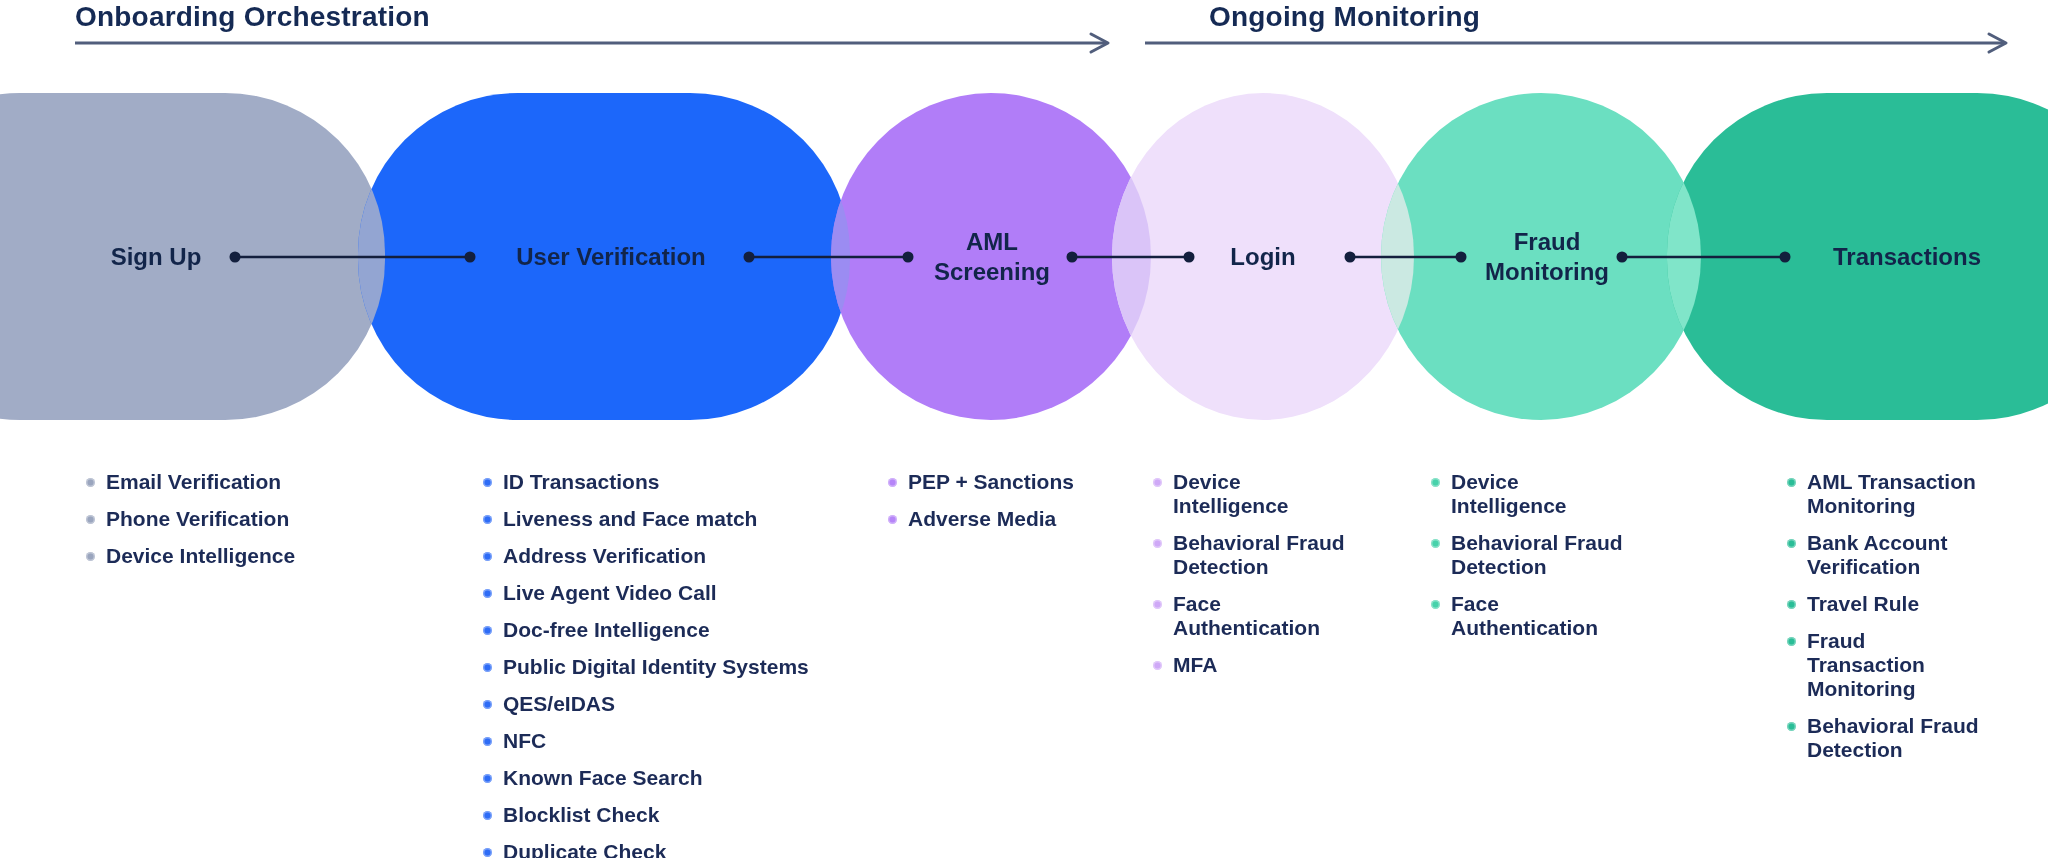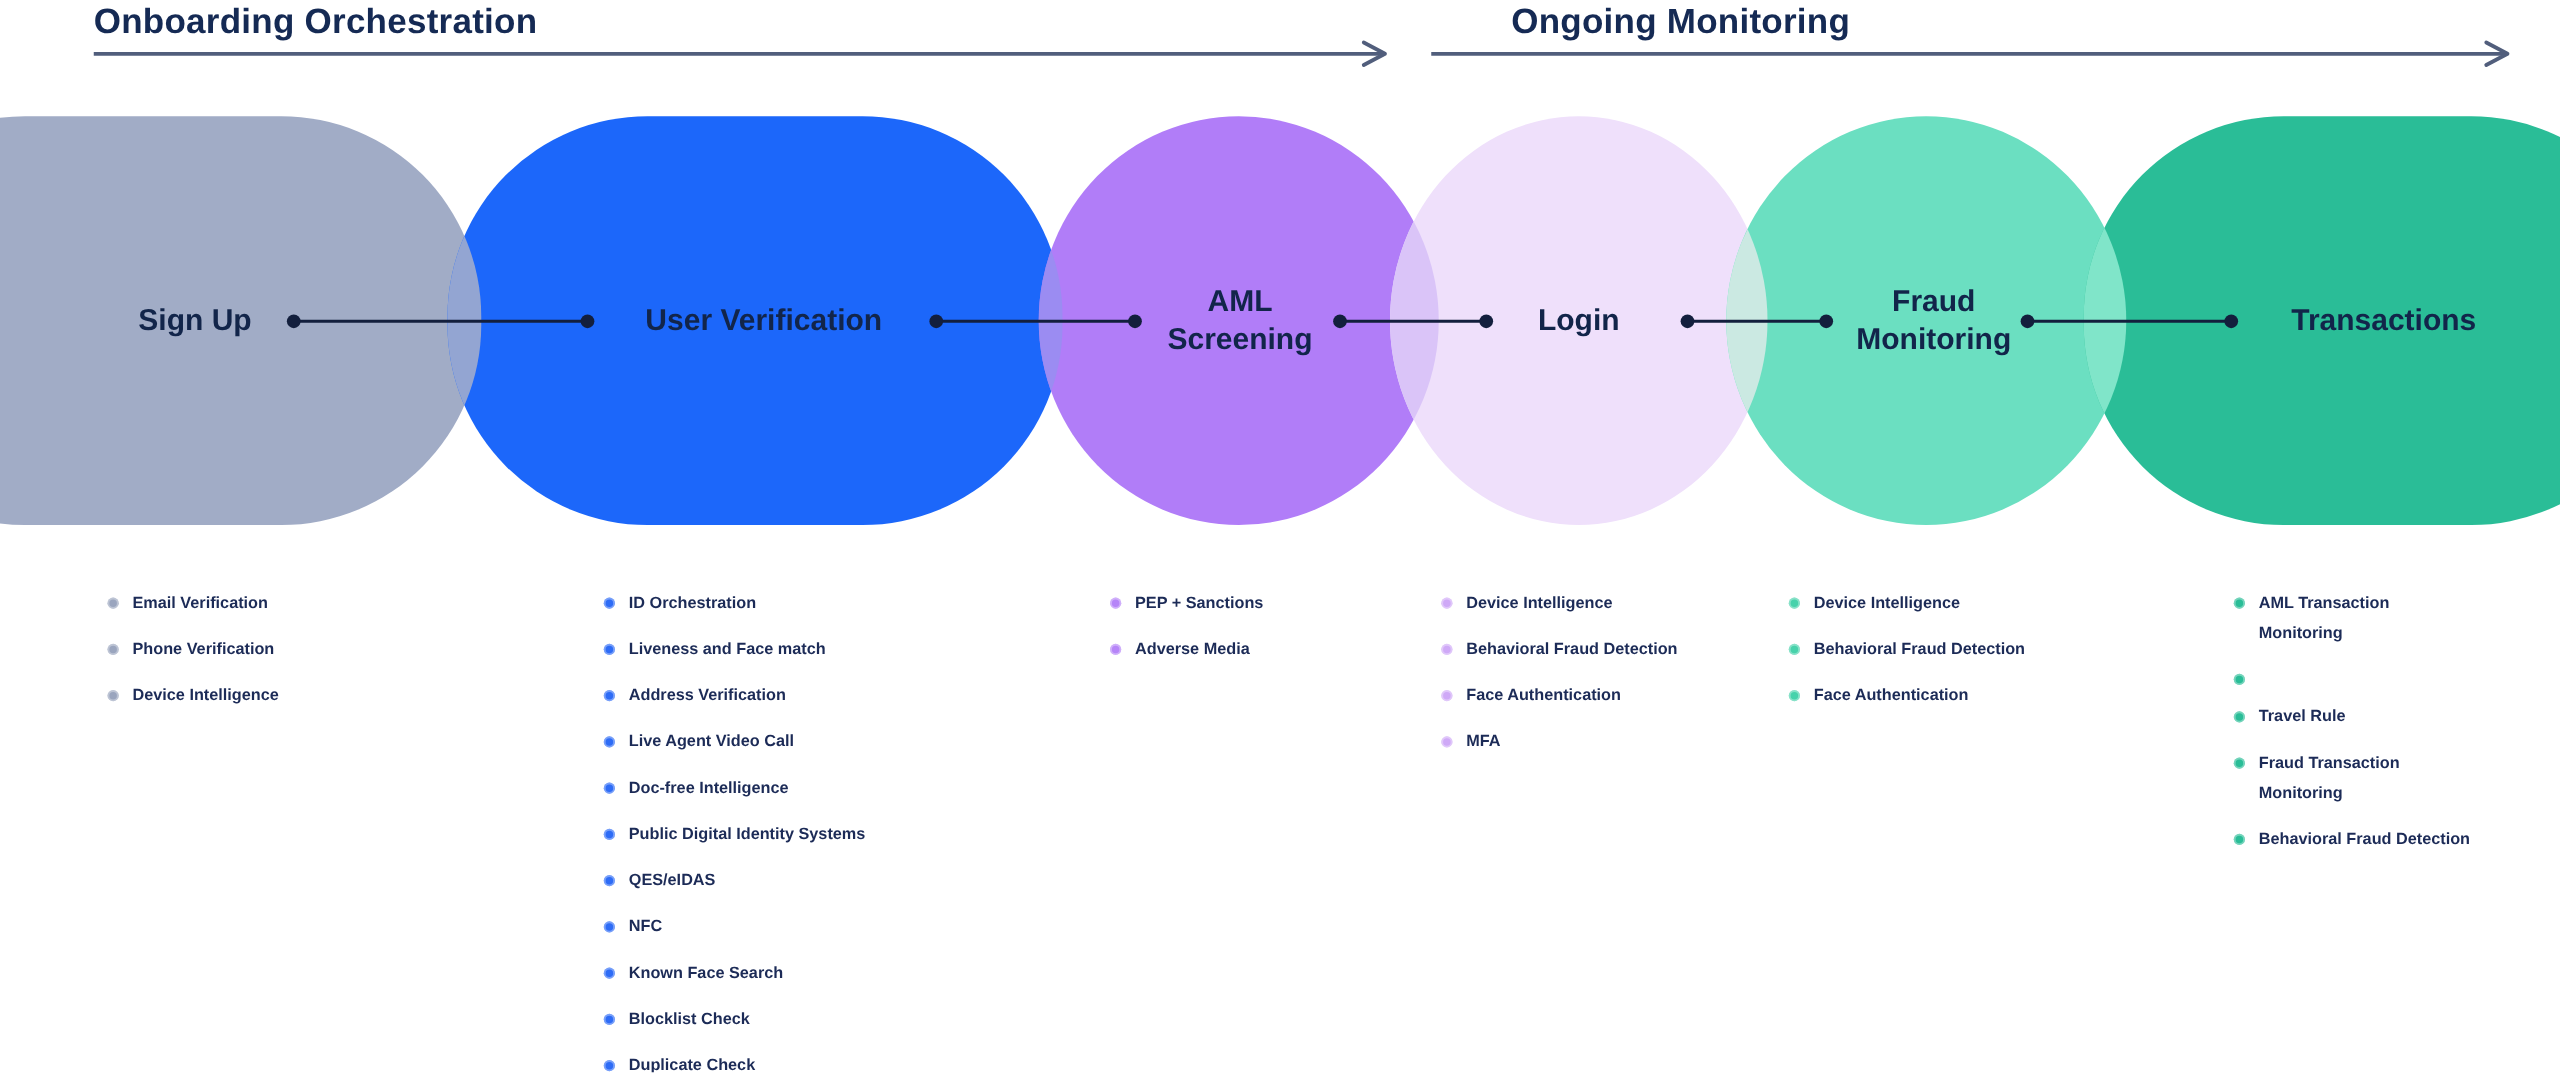--- a/index.html
+++ b/index.html
@@ -24,21 +24,21 @@
     font-size:24px;font-weight:700;
     color:var(--label,#12254A);
     text-align:center;
     white-space:nowrap;
     line-height:30px;
   }
   .shape-label.wrap{white-space:normal;}
   .list{
     position:absolute;top:470px;
     color:var(--listtext,#1C2B57);
-    font-size:13px;font-weight:700;
+    font-size:21px;font-weight:700;
   }
   .li{display:flex;align-items:flex-start;gap:11px;margin-bottom:13px;}
   .li .dot{
     flex:0 0 auto;width:9px;height:9px;border-radius:50%;
     margin-top:8px;
     box-shadow:inset 0 0 0 1.5px rgba(255,255,255,.35);
   }
   .li .txt{line-height:24px;}
 </style>
 </head>
@@ -138,21 +138,21 @@
         <span class="txt">Phone Verification</span>
       </div>
       <div class="li">
         <span class="dot" style="background: rgb(154, 165, 190);"></span>
         <span class="txt">Device Intelligence</span>
       </div>
     </div>
   <div class="list" style="left:483px;width:330px">
       <div class="li">
         <span class="dot" style="background: rgb(46, 108, 246);"></span>
-        <span class="txt">ID Orchestration</span>
+        <span class="txt">ID Transactions</span>
       </div>
       <div class="li">
         <span class="dot" style="background: rgb(46, 108, 246);"></span>
         <span class="txt">Liveness and Face match</span>
       </div>
       <div class="li">
         <span class="dot" style="background: rgb(46, 108, 246);"></span>
         <span class="txt">Address Verification</span>
       </div>
       <div class="li">
@@ -230,20 +230,21 @@
         <span class="txt">Face Authentication</span>
       </div>
     </div>
   <div class="list" style="left:1787px;width:195px">
       <div class="li">
         <span class="dot" style="background: rgb(42, 189, 151);"></span>
         <span class="txt">AML Transaction Monitoring</span>
       </div>
       <div class="li">
         <span class="dot" style="background: rgb(42, 189, 151);"></span>
+        <span class="txt">Bank Account Verification</span>
       </div>
       <div class="li">
         <span class="dot" style="background: rgb(42, 189, 151);"></span>
         <span class="txt">Travel Rule</span>
       </div>
       <div class="li">
         <span class="dot" style="background: rgb(42, 189, 151);"></span>
         <span class="txt">Fraud Transaction Monitoring</span>
       </div>
       <div class="li">

